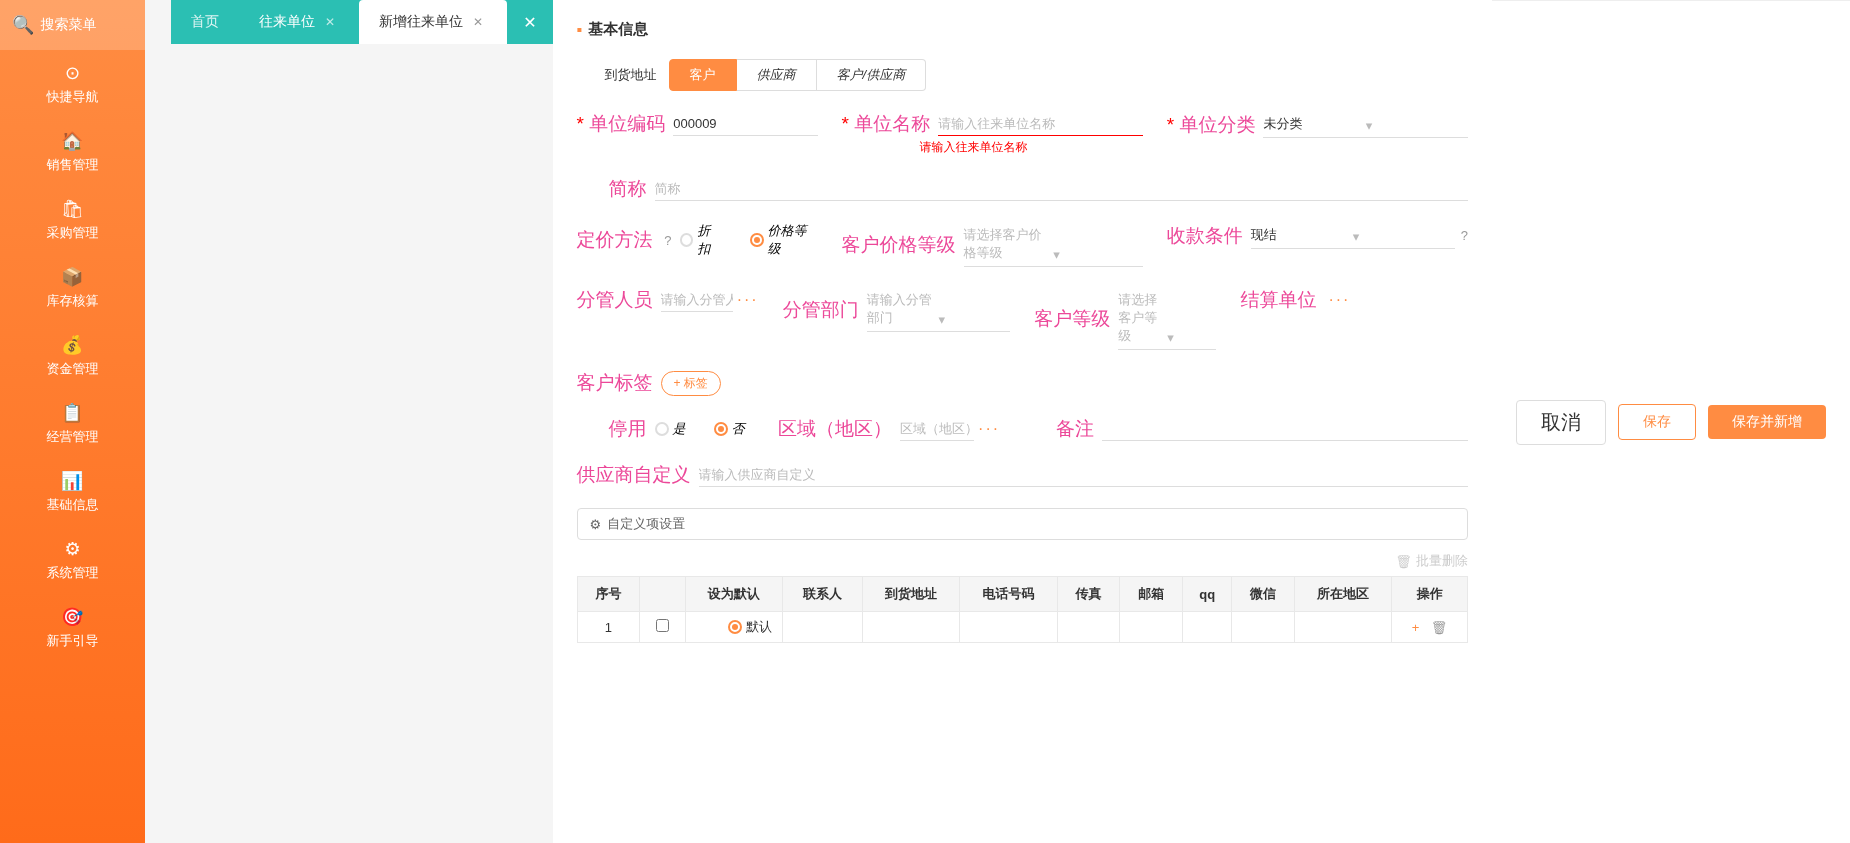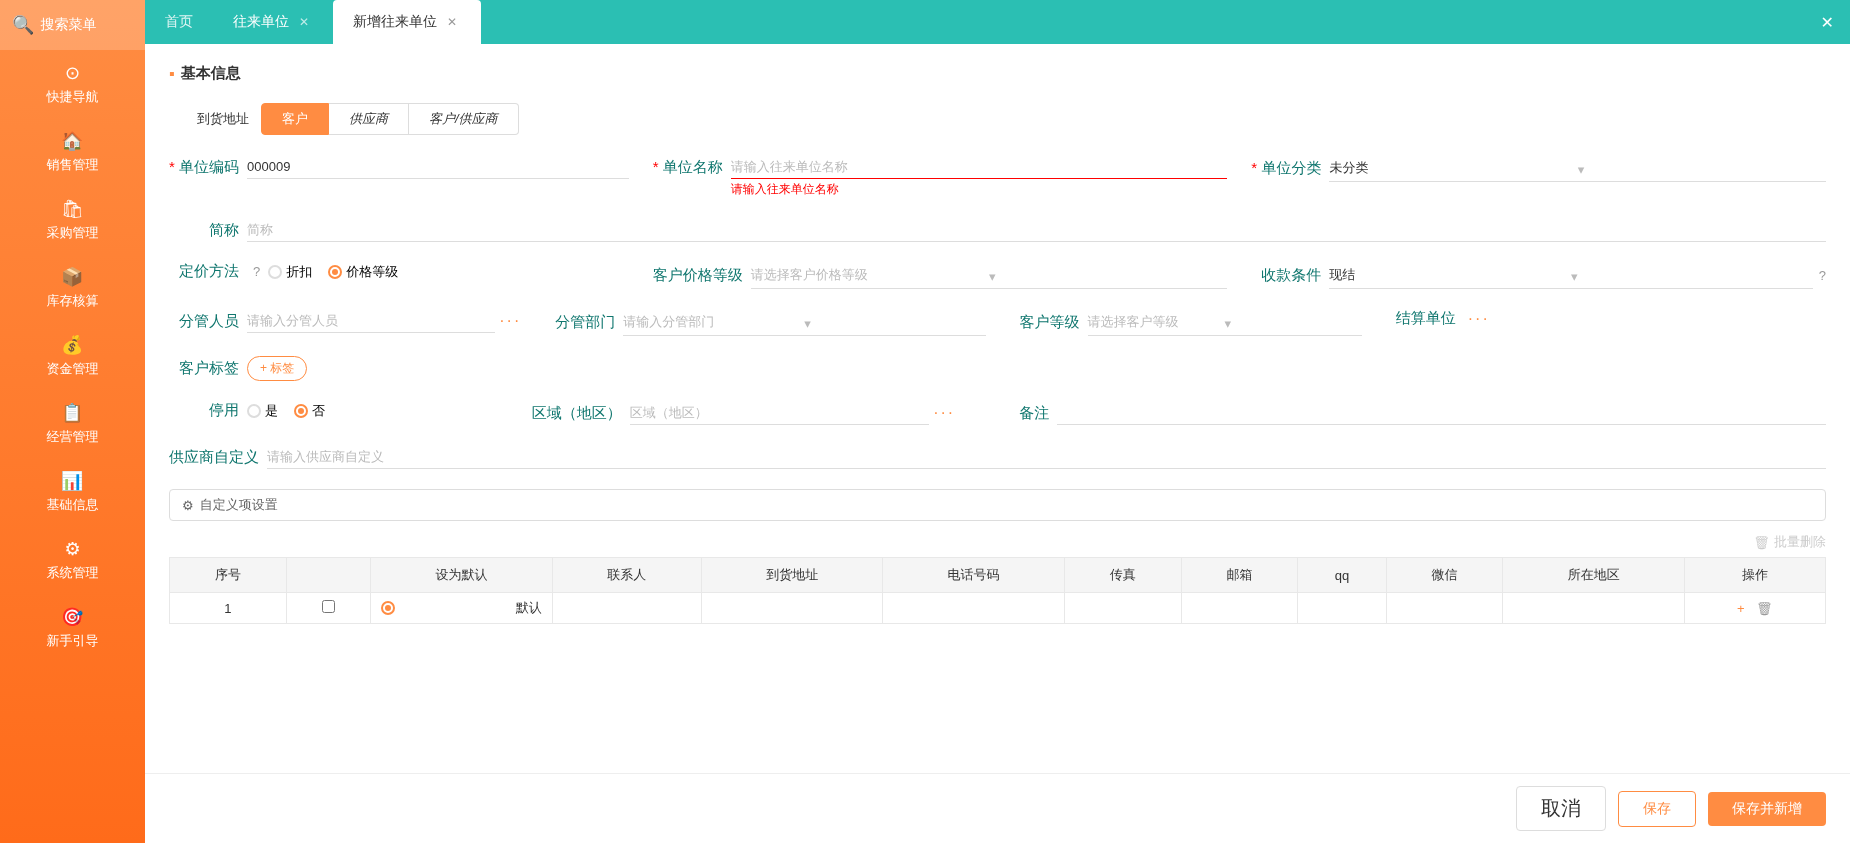--- a/index.html
+++ b/index.html
@@ -30,22 +30,23 @@
       gap: 6px;
       font-size: 14px;
       padding: 14px 12px;
     }
     .sidebar-icon { font-size: 18px; }
 
     
     .main-area {
       flex: 1;
       display: flex;
-      flex-direction: column;
+      flex-direction: row;
       overflow: hidden;
+      padding-left: 26px;
     }
 
     
     .tab-bar {
       background: #2bbfb3;
       display: flex;
       align-items: center;
       height: 44px;
       padding: 0 0;
       flex-shrink: 0;
@@ -143,22 +144,22 @@
       gap: 0;
     }
     .form-field {
       display: flex;
       align-items: center;
       flex: 1;
       min-width: 0;
     }
     .field-label {
       white-space: nowrap;
-      color: #0f766e;
-      font-size: 15px;
+      color: #ec4899;
+      font-size: 19px;
       margin-right: 8px;
       min-width: 70px;
       text-align: right;
     }
     .field-label.required::before {
       content: '* ';
       color: red;
     }
     .field-input {
       flex: 1;
@@ -188,21 +189,21 @@
       cursor: pointer;
       min-width: 0;
     }
     .field-select span { flex: 1; color: #bbb; font-size: 13px; }
     .field-select .select-value { color: #333; }
     .dropdown-arrow { color: #999; font-size: 12px; }
     .field-help { color: #999; margin-left: 6px; font-size: 13px; cursor: pointer; }
     .field-more { color: #ff8c42; margin-left: 4px; cursor: pointer; font-size: 16px; letter-spacing: 2px; }
 
     
-    .radio-group { display: flex; align-items: center; gap: 16px; }
+    .radio-group { display: flex; align-items: center; gap: 28px; font-style: italic; }
     .radio-item { display: flex; align-items: center; gap: 4px; cursor: pointer; }
     .radio-circle {
       width: 14px; height: 14px;
       border-radius: 50%;
       border: 2px solid #ddd;
       display: flex; align-items: center; justify-content: center;
     }
     .radio-circle.checked { border-color: #ff8c42; }
     .radio-dot {
       width: 6px; height: 6px;
@@ -243,21 +244,21 @@
       width: 100%;
       border-collapse: collapse;
       font-size: 13px;
     }
     .data-table th {
       background: #f5f5f5;
       border: 1px solid #e8e8e8;
       padding: 8px 10px;
       text-align: center;
       color: #333;
-      font-weight: normal;
+      font-weight: bold;
     }
     .data-table td {
       border: 1px solid #e8e8e8;
       padding: 6px 10px;
       text-align: center;
       color: #333;
     }
 
     
     .bottom-bar {
@@ -558,21 +559,21 @@
           <th>微信</th>
           <th>所在地区</th>
           <th>操作</th>
         </tr>
       </thead>
       <tbody>
         <tr>
           <td>1</td>
           <td><input type="checkbox" style=""></td>
           <td>
-            <label class="radio-item" style="justify-content:space-between">
+            <label class="radio-item" style="justify-content:flex-end">
               <div class="radio-circle checked">
                 <div class="radio-dot"></div>
               </div>
               <span>默认</span>
             </label>
           </td>
           <td></td>
           <td></td>
           <td></td>
           <td></td>

